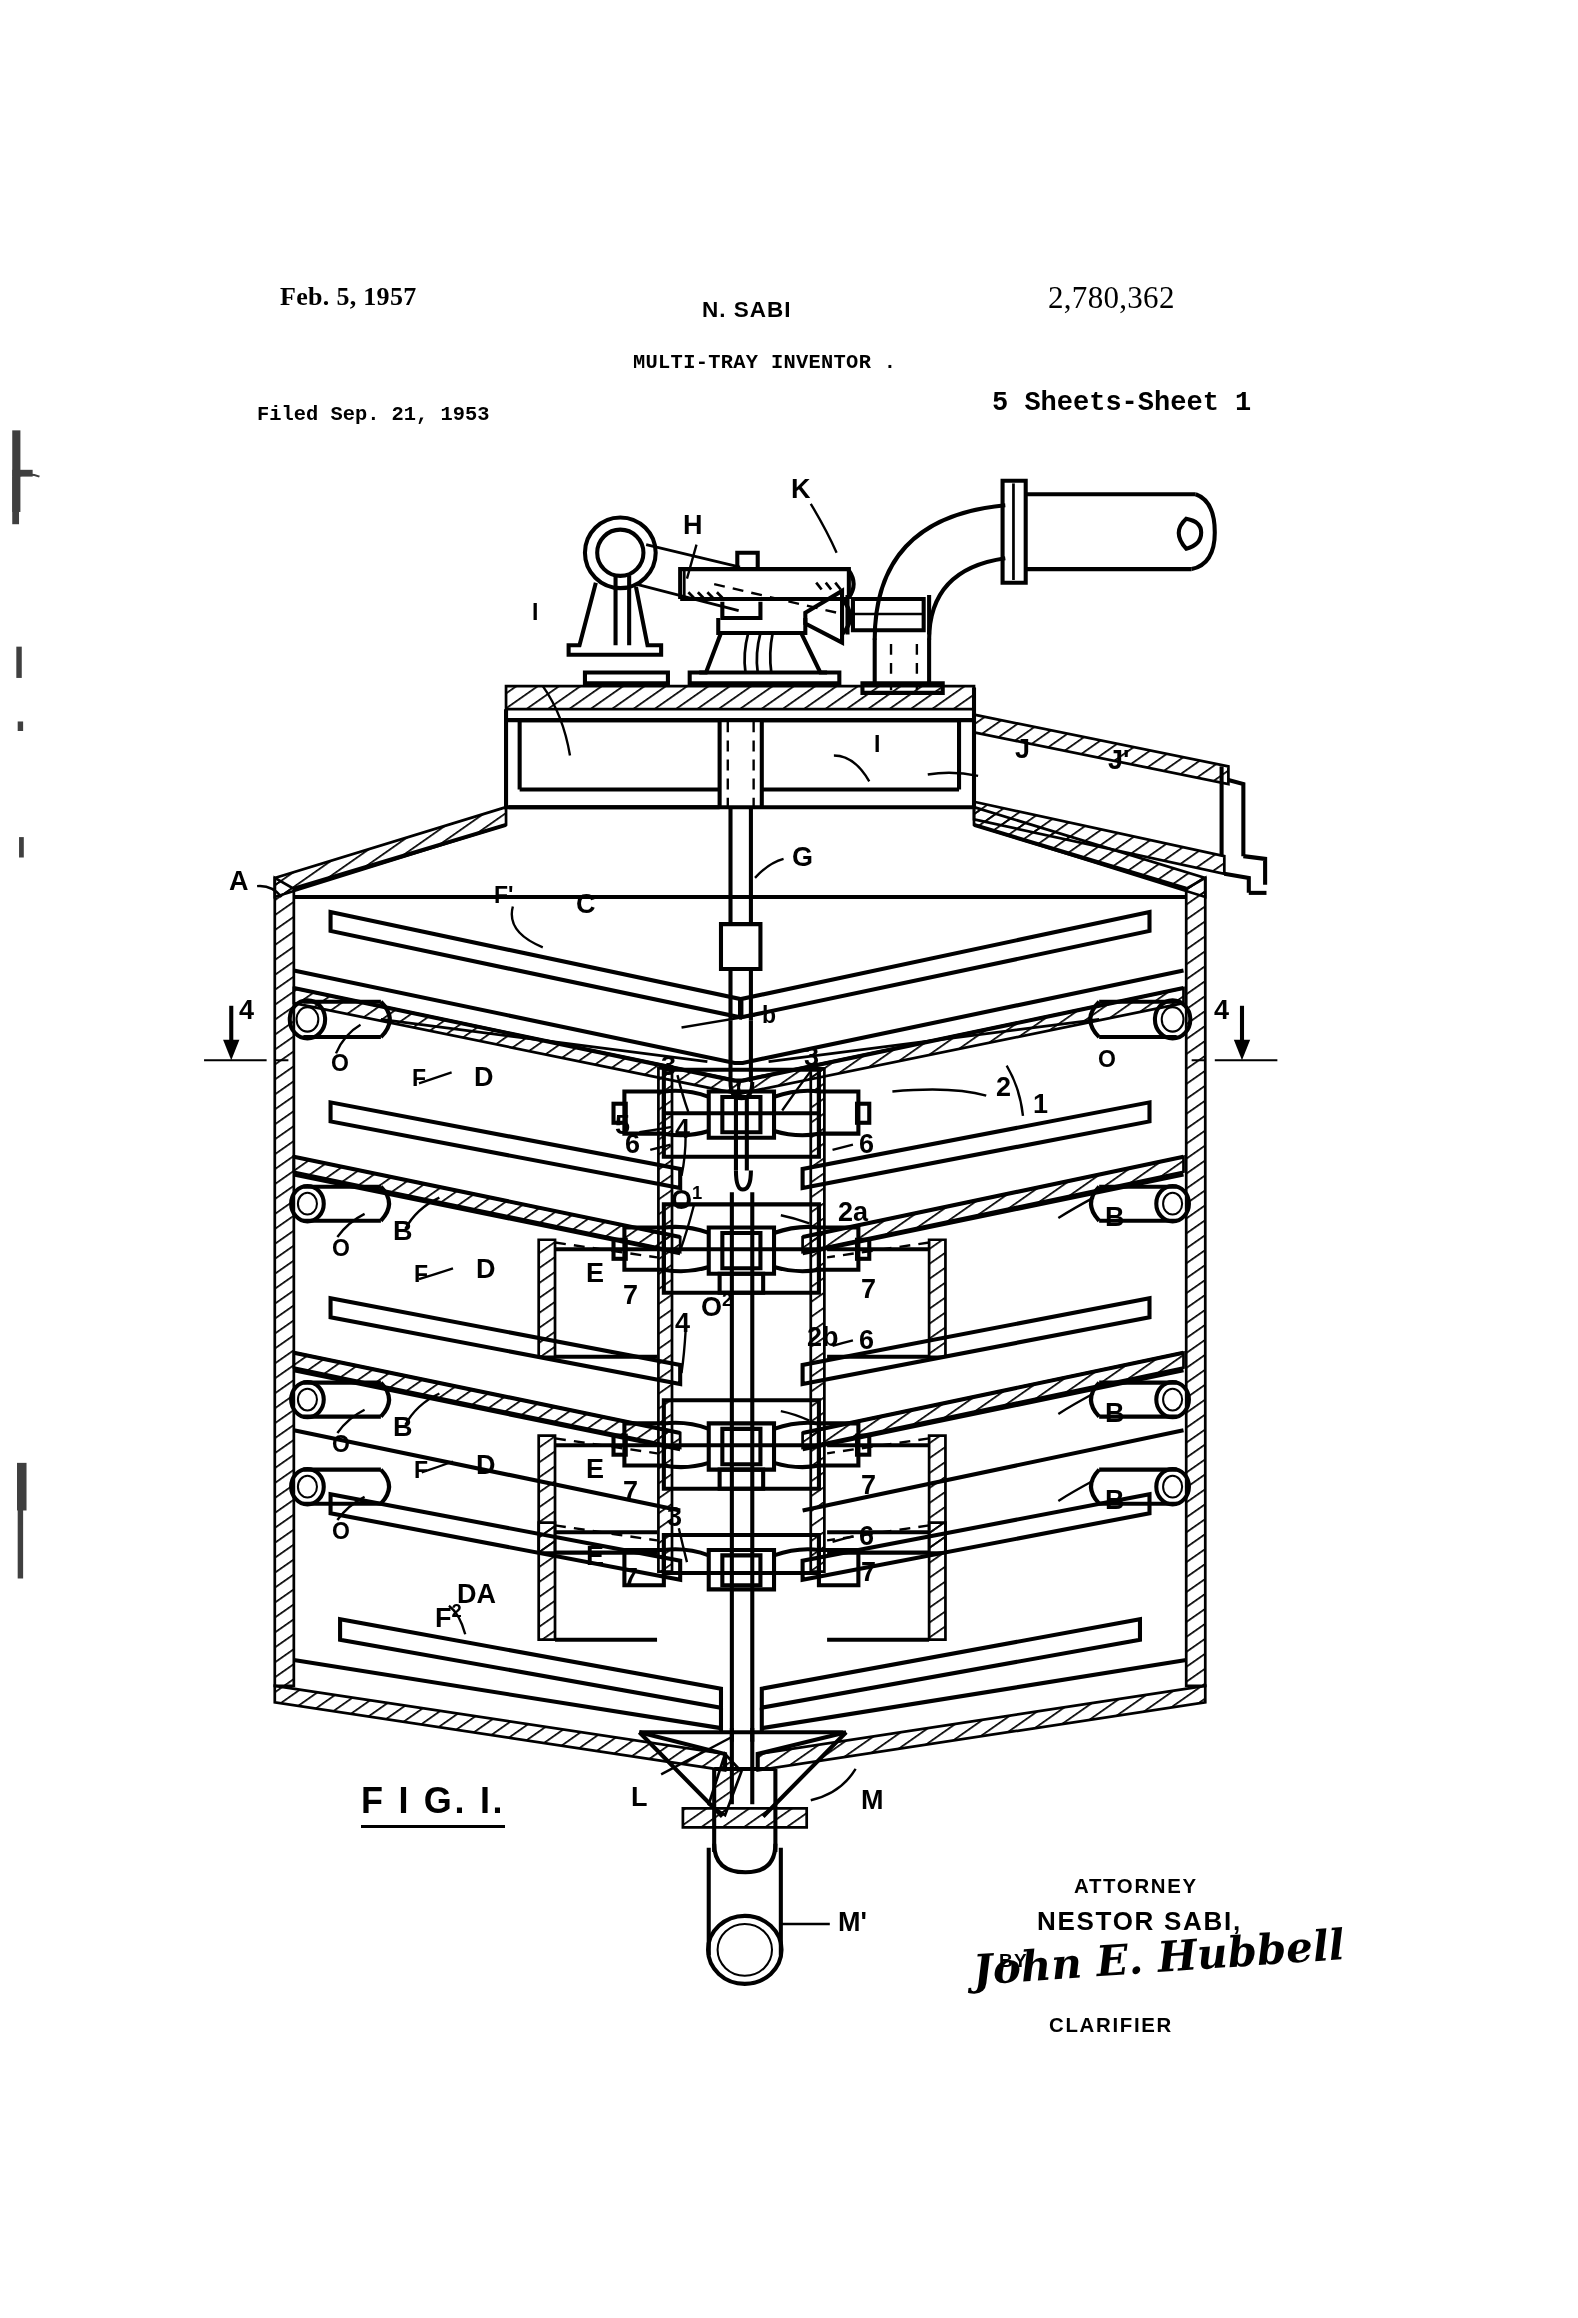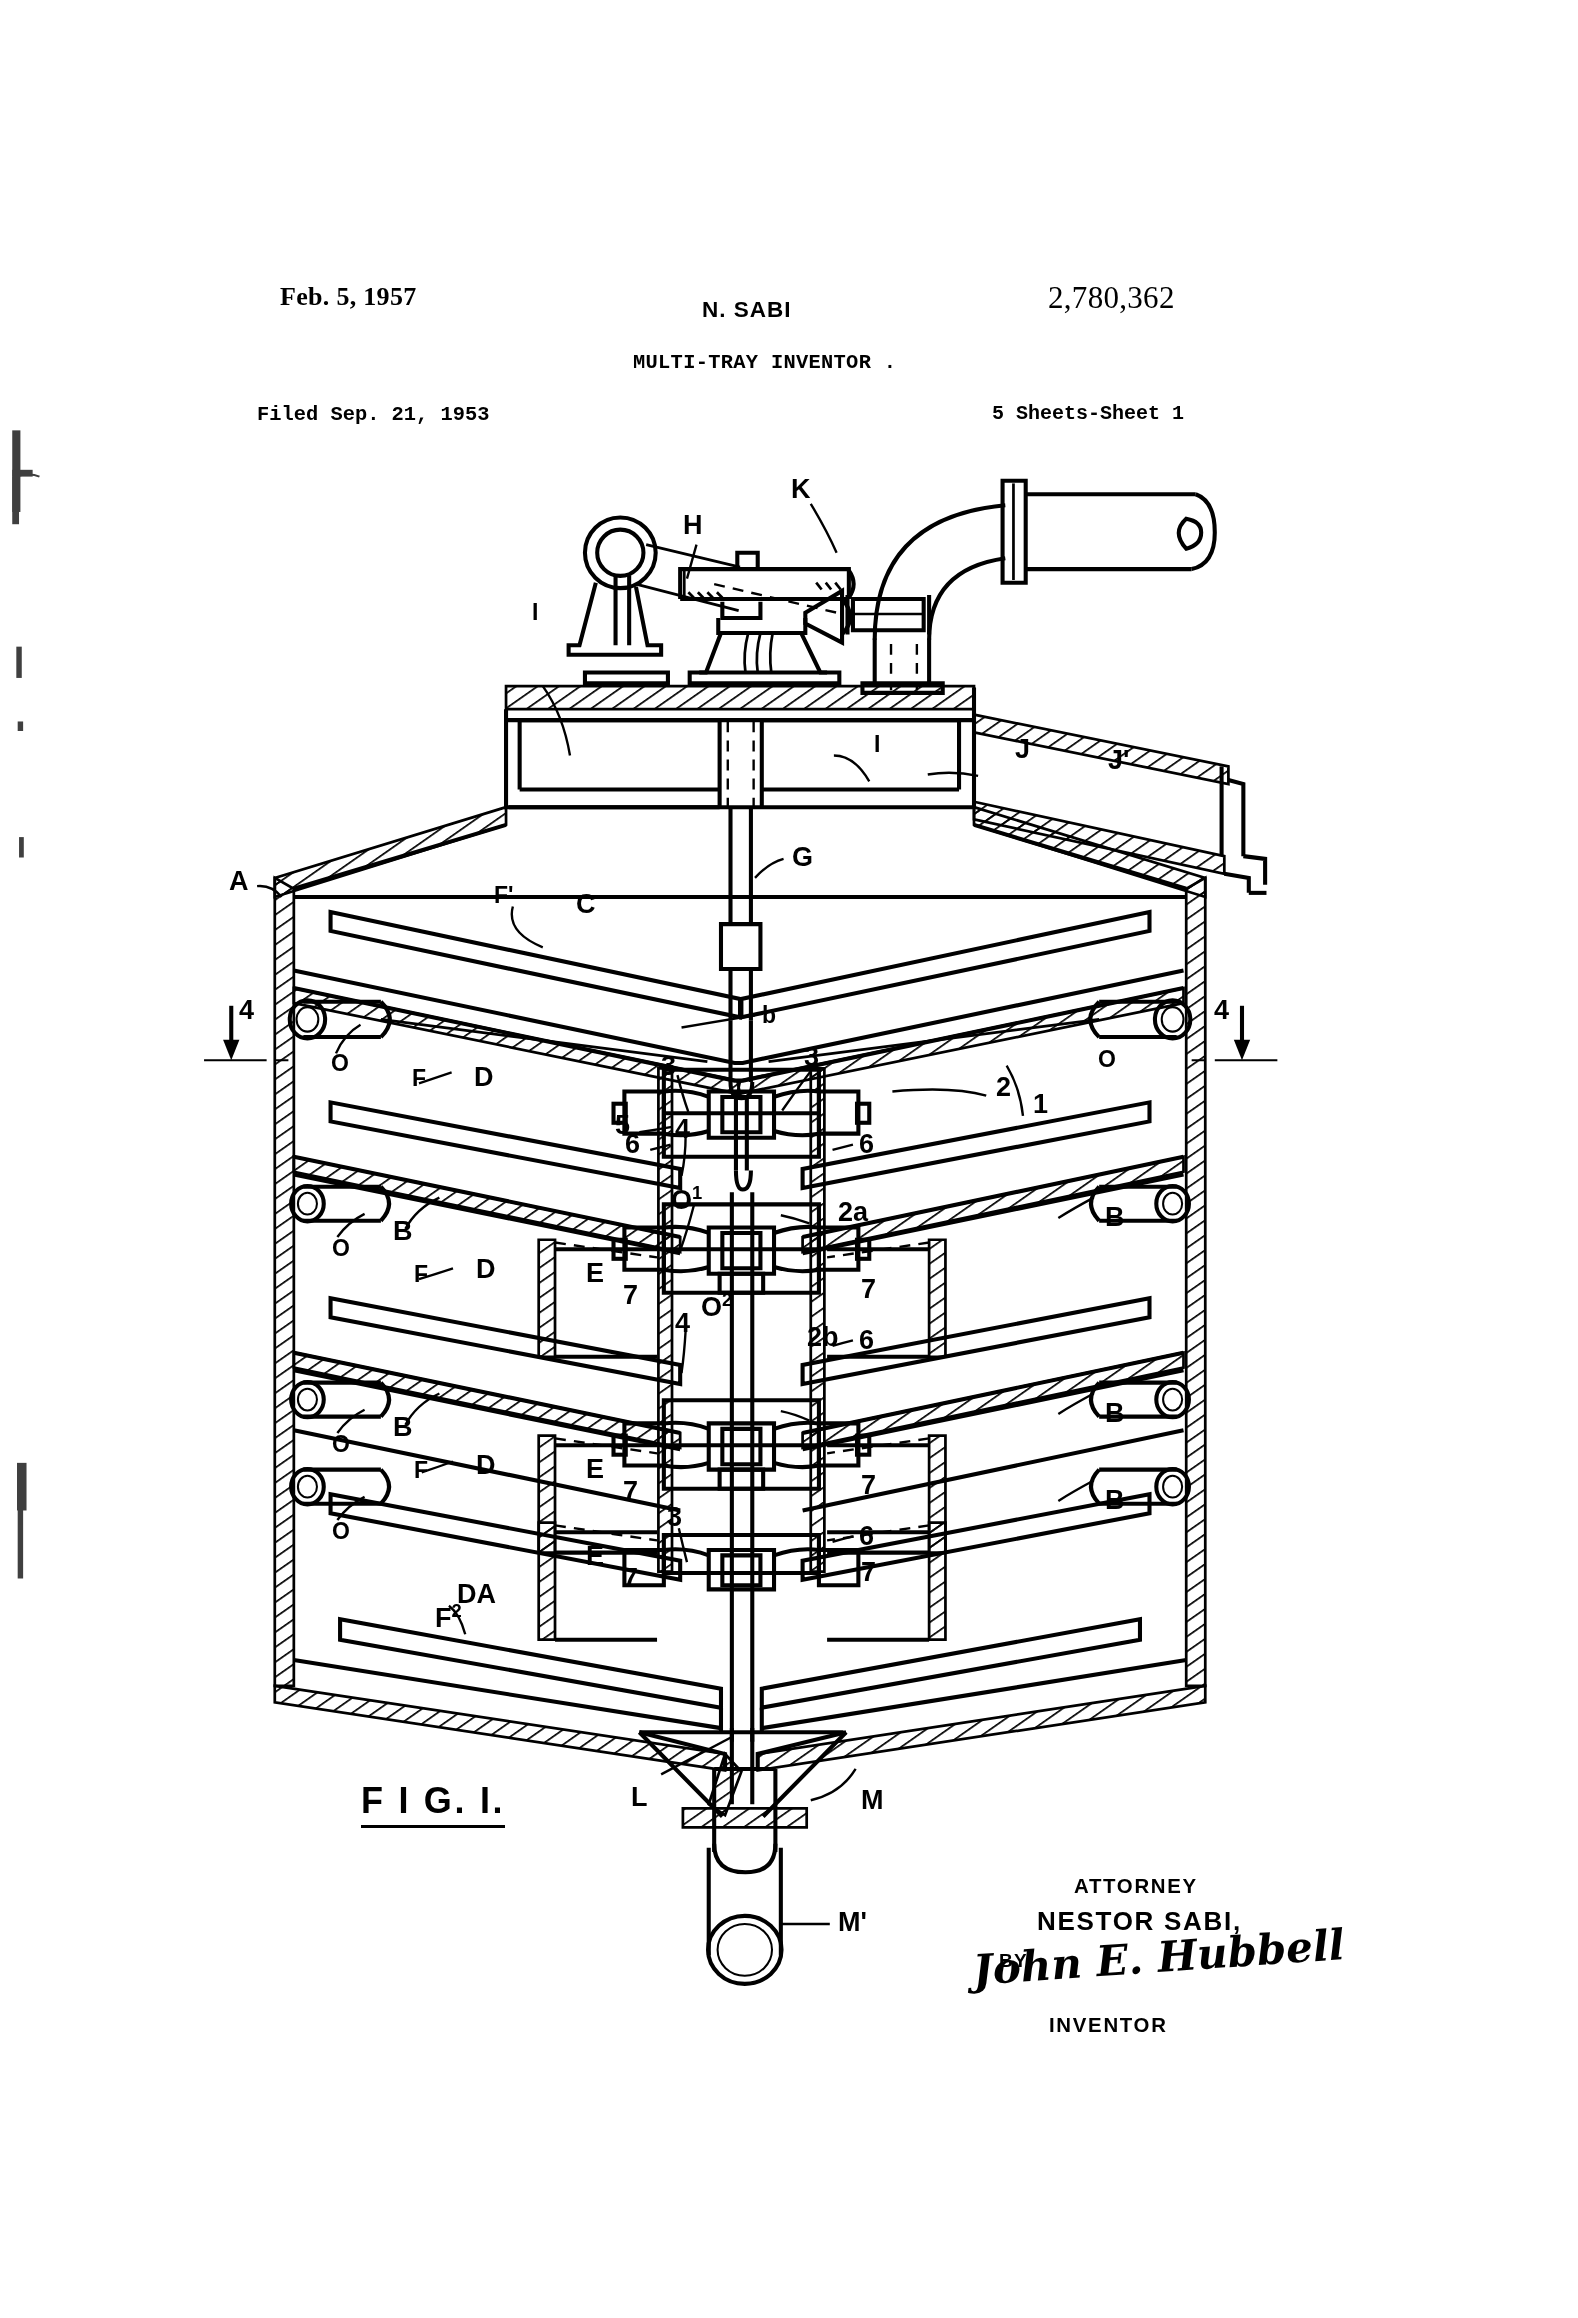--- a/index.html
+++ b/index.html
@@ -29,23 +29,23 @@
     position:absolute;left:633px;top:351px;
     font-family:"Liberation Mono", monospace;font-weight:bold;
     font-size:20.4px;letter-spacing:0.3px;white-space:nowrap;
   }
   .hdr-filed{
     position:absolute;left:257px;top:403px;
     font-family:"Liberation Mono", monospace;font-weight:bold;
     font-size:20.4px;letter-spacing:0px;white-space:nowrap;
   }
   .hdr-sheets{
-    position:absolute;left:992px;top:402px;
+    position:absolute;left:992px;top:388px;
     font-family:"Liberation Mono", monospace;font-weight:bold;
-    font-size:20px;letter-spacing:0px;white-space:nowrap;
+    font-size:27px;letter-spacing:0px;white-space:nowrap;
   }
 
   
   .figcap{
     position:absolute;left:361px;top:1780px;
     font-family:"Liberation Sans", sans-serif;font-weight:bold;
     font-size:36px;letter-spacing:2.7px;
     border-bottom:3.4px solid #000;padding-bottom:3.4px;
   }
 
@@ -553,16 +553,16 @@
 
   <div class="lbl big" style="left:239px;top:997px;">4</div>
   <div class="lbl big" style="left:1214px;top:997px;">4</div>
 
   <div class="figcap">F I G. I.</div>
 
   <div class="sig-inv">ATTORNEY</div>
   <div class="sig-name">NESTOR SABI,</div>
   <div class="sig-by">BY</div>
   <div class="sig-script">John E. Hubbell</div>
-  <div class="sig-atty">INVENTOR</div>
+  <div class="sig-atty">CLARIFIER</div>
 
 </div>
 
 
 </body></html>

